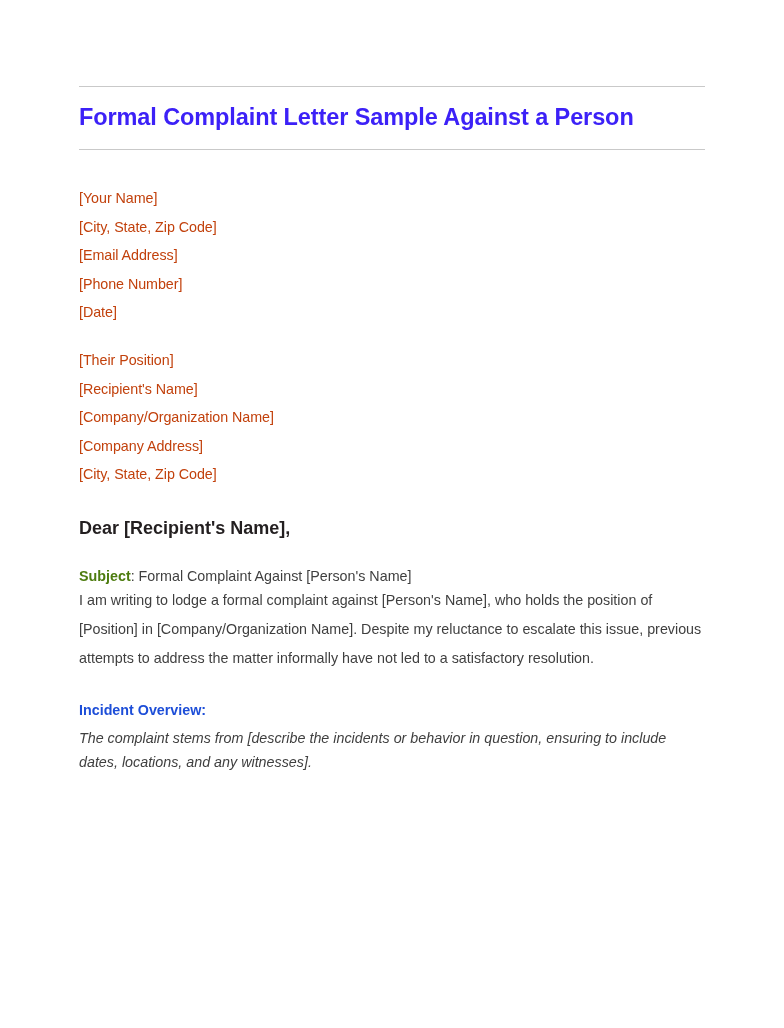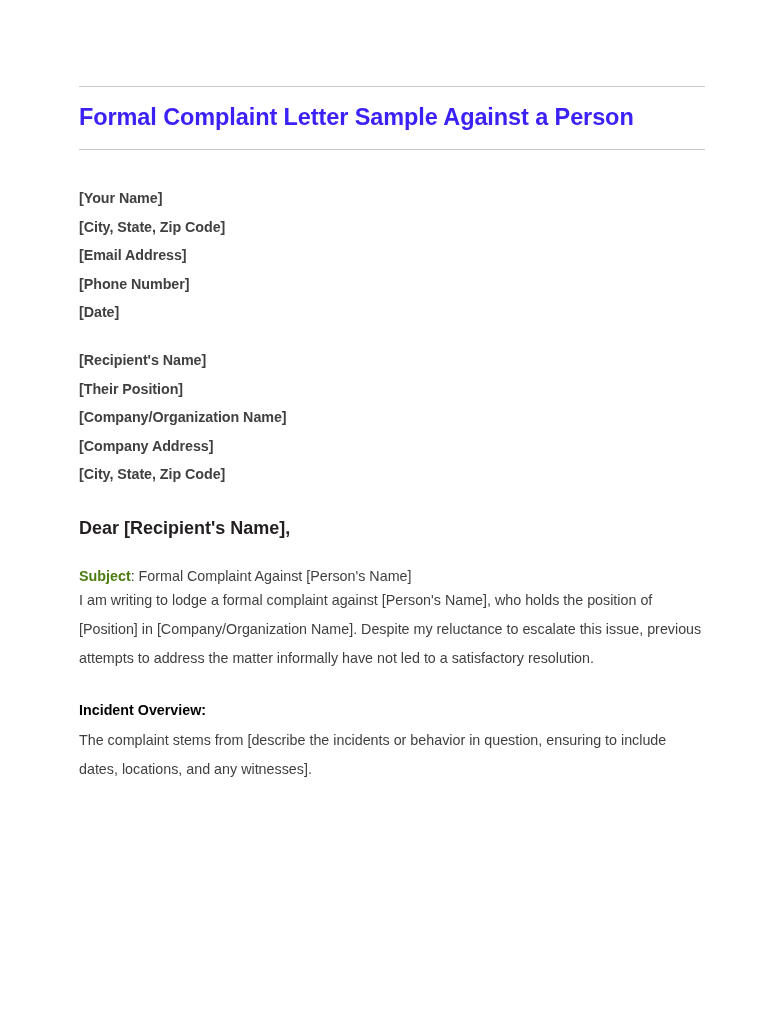--- a/index.html
+++ b/index.html
@@ -33,22 +33,22 @@
     color: #3c21f7;
     font-size: 23.5px;
     font-weight: bold;
     letter-spacing: -0.1px;
   }
   .body-block {
     margin-top: 34px;
   }
   .field-line {
     font-size: 14.3px;
-    font-weight: bold;
-    color: #404040;
+    font-weight: normal;
+    color: #c2410c;
     line-height: 28.6px;
     letter-spacing: -0.05px;
   }
   .group-gap {
     height: 19px;
   }
   .salutation {
     font-size: 18px;
     font-weight: bold;
     color: #231f20;
@@ -66,30 +66,31 @@
     font-weight: bold;
   }
   .para {
     font-size: 14.3px;
     color: #3f3f3f;
     line-height: 29px;
     text-align: left;
   }
   .section-head {
     font-size: 14.3px;
-    color: #000000;
+    color: #1d4ed8;
     font-weight: bold;
     margin-top: 26px;
     line-height: 22px;
   }
   .para-tight {
     font-size: 14.3px;
     color: #3f3f3f;
-    line-height: 29px;
+    line-height: 24px;
     margin-top: 5px;
+    font-style: italic;
   }
 </style>
 </head>
 <body>
 
 <div class="page">
 
   <div class="title-block">
     <h1 class="doc-title">Formal Complaint Letter Sample Against a Person</h1>
   </div>
@@ -100,22 +101,22 @@
       <div class="field-line">[Your Name]</div>
       <div class="field-line">[City, State, Zip Code]</div>
       <div class="field-line">[Email Address]</div>
       <div class="field-line">[Phone Number]</div>
       <div class="field-line">[Date]</div>
     </div>
 
     <div class="group-gap"></div>
 
     <div>
+      <div class="field-line">[Their Position]</div>
       <div class="field-line">[Recipient's Name]</div>
-      <div class="field-line">[Their Position]</div>
       <div class="field-line">[Company/Organization Name]</div>
       <div class="field-line">[Company Address]</div>
       <div class="field-line">[City, State, Zip Code]</div>
     </div>
 
     <div class="salutation">Dear [Recipient's Name],</div>
 
     <div class="subject-line">
       <span class="subject-label">Subject</span><span>: Formal Complaint Against [Person's Name]</span>
     </div>

